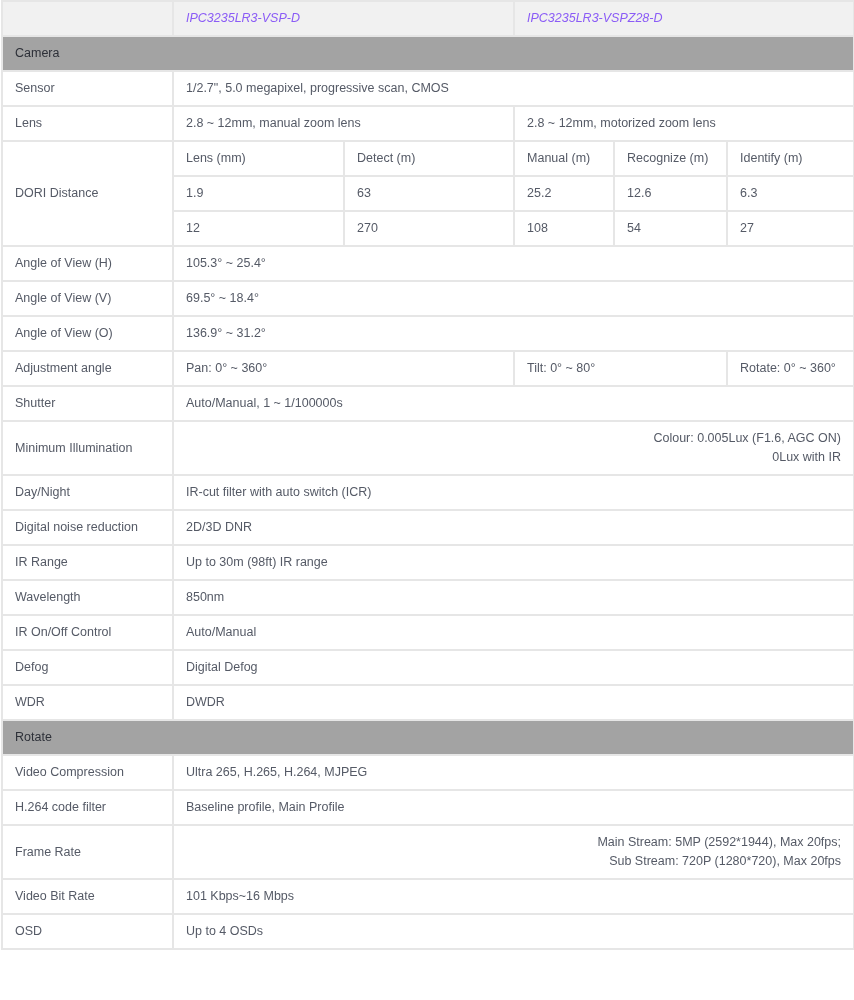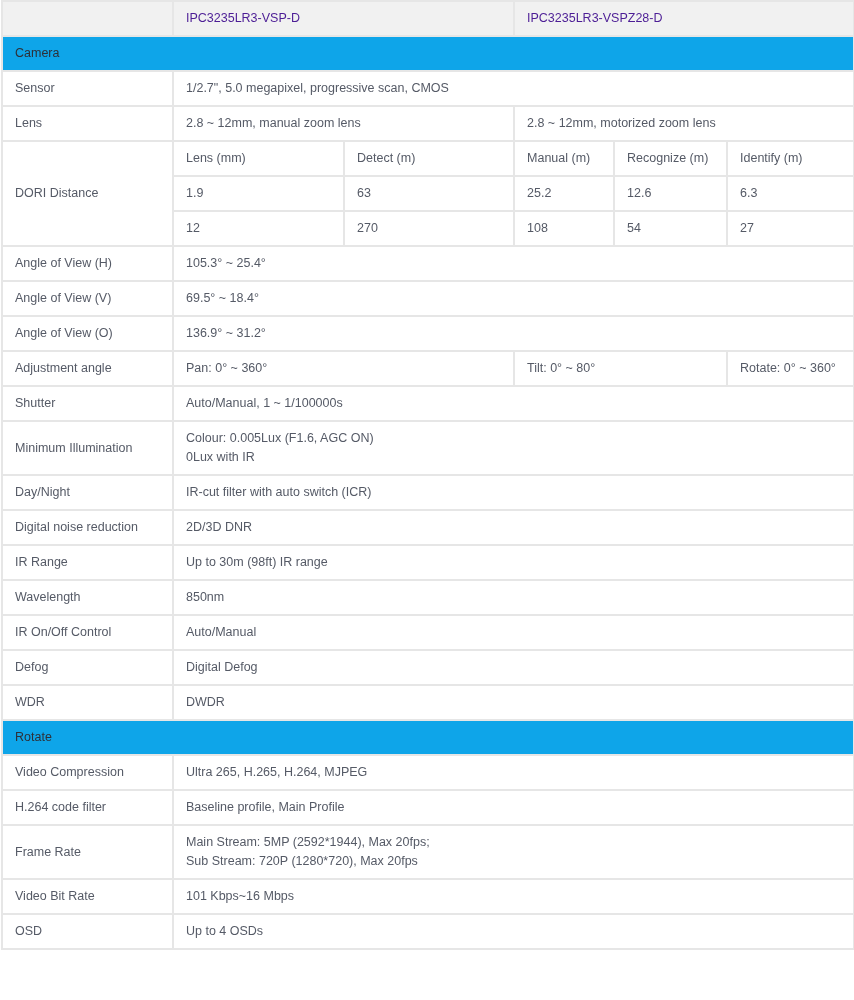--- a/index.html
+++ b/index.html
@@ -13,23 +13,23 @@
     color: #555a66;
   }
   table.spec td {
     border: 2px solid #e6e6e6;
     padding: 0 12px;
     height: 33px;
     vertical-align: middle;
     line-height: 19px;
   }
   table.spec tr.two-line td { height: 52px; }
-  table.spec tr.head td { background: #f1f1f1; color: #4c1d95; height: 33px; }
-  table.spec tr.section td { background: #0ea5e9; color: #2d3038; height: 33px; }
-  .ml { display: block; }
+  table.spec tr.head td { background: #f1f1f1; color: #8b5cf6; height: 33px; font-style: italic; }
+  table.spec tr.section td { background: #a3a3a3; color: #2d3038; height: 33px; }
+  .ml { display: block; text-align: right; }
 </style>
 </head>
 <body>
 
 <table class="spec">
   <colgroup>
     <col style="width:171px">
     <col style="width:171px">
     <col style="width:170px">
     <col style="width:100px">

